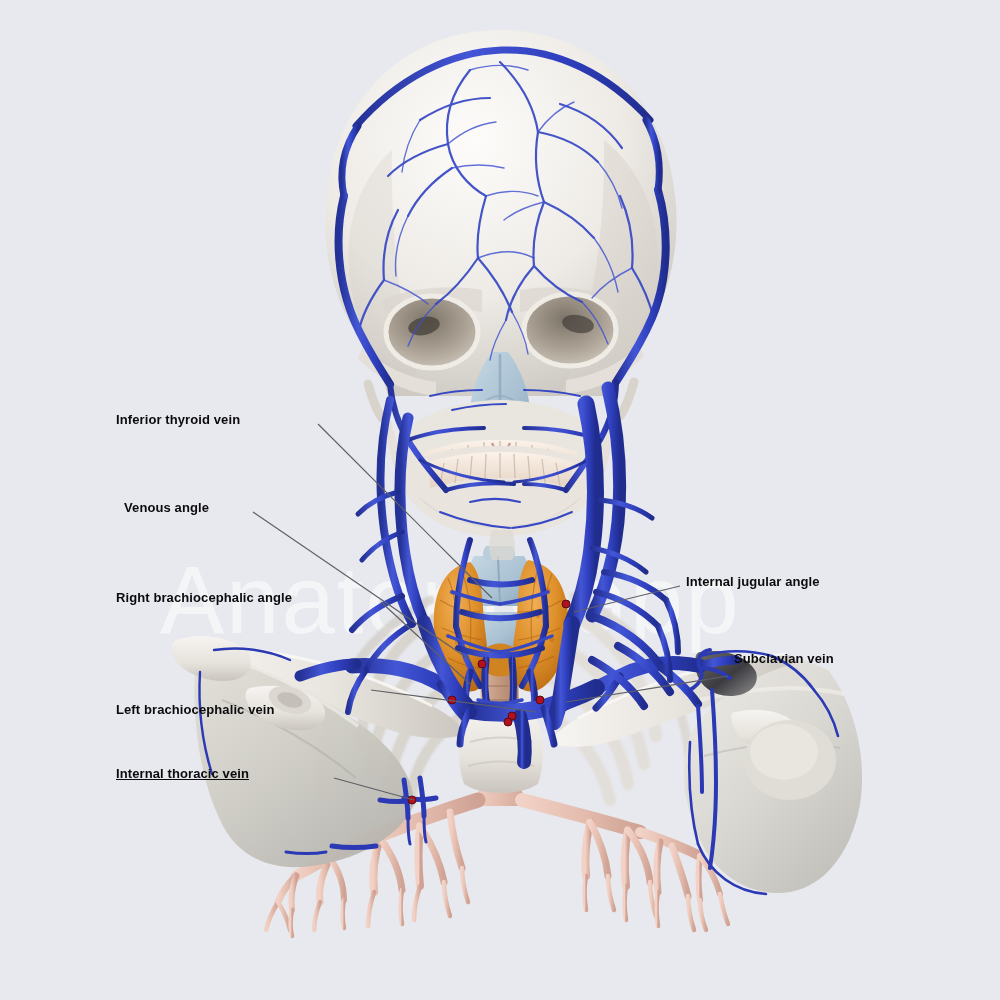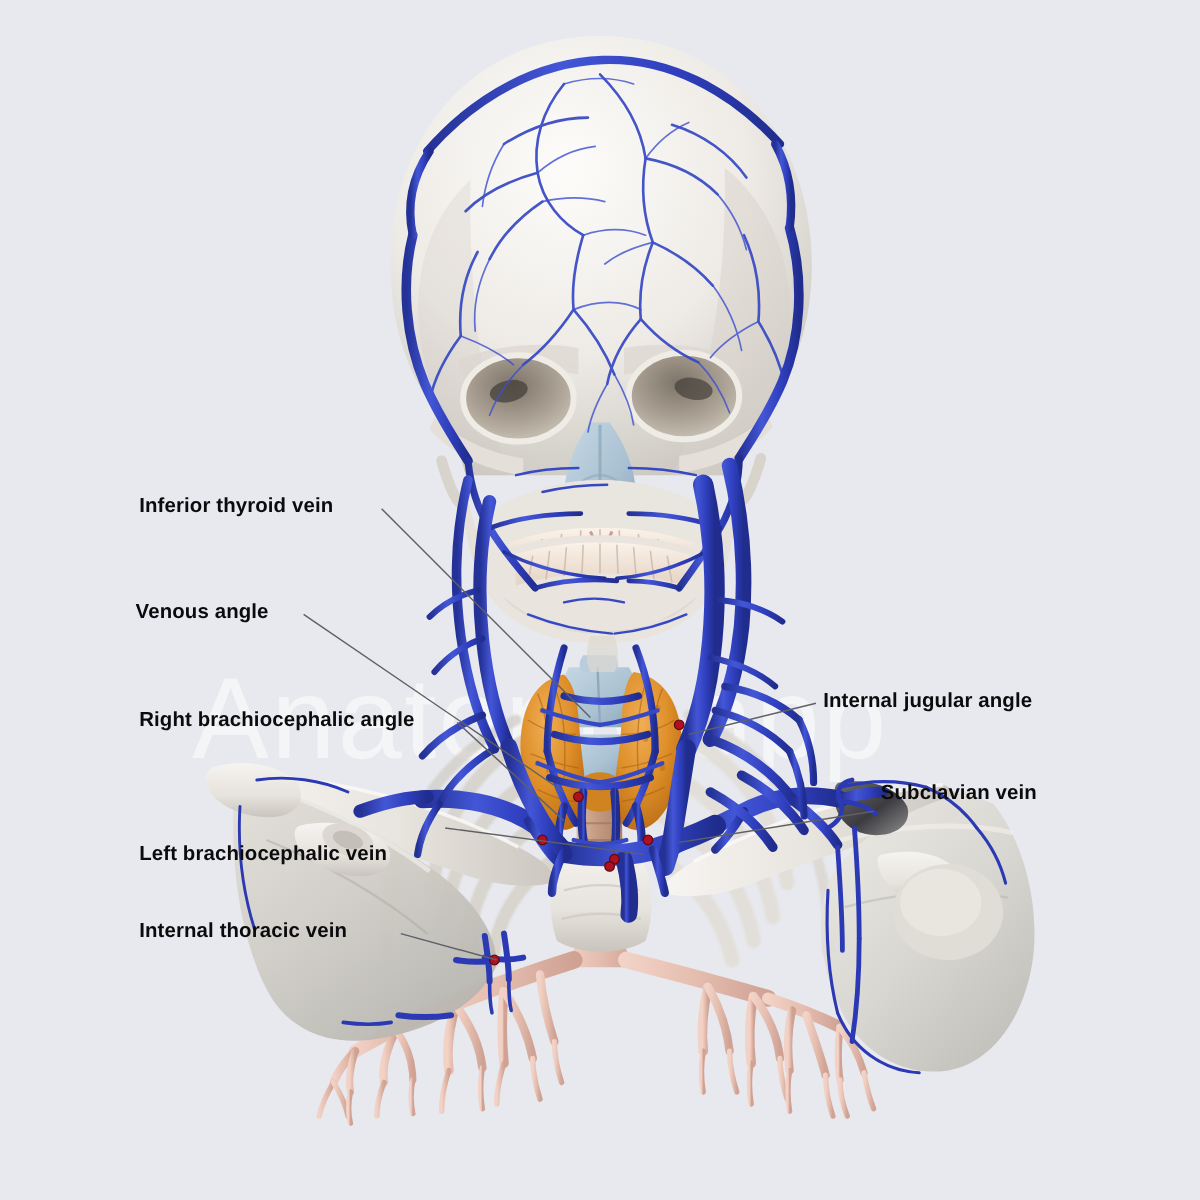--- a/index.html
+++ b/index.html
@@ -18,21 +18,21 @@
     font-size:96px;font-weight:400;
     color:#ffffff;opacity:.55;
     letter-spacing:2px;
     white-space:nowrap;
     user-select:none;
   }
 
   .lbl{
     position:absolute;
     font-family:"Liberation Sans",sans-serif;
-    font-size:17px;
+    font-size:13px;
     font-weight:bold;
     color:#0b0b0d;
     white-space:nowrap;
     letter-spacing:.1px;
   }
   .lbl.r{text-align:left;}
 </style>
 </head>
 <body style="background: rgb(232, 233, 238);">
 
@@ -567,23 +567,23 @@
         <path d="M381 602 L470 684"></path>
         <path d="M371 690 L536 712"></path>
         <path d="M334 778 L414 800"></path>
         <path d="M680 586 L574 612"></path>
         <path d="M728 676 L566 702"></path>
       </g>
   </svg>
 
   <div id="labels-left">
       <div class="lbl" style="left: 116px; top: 412px;">Inferior thyroid vein</div>
-      <div class="lbl" style="left: 113px; top: 500px;">Venous angle</div>
+      <div class="lbl" style="left: 124px; top: 500px;">Venous angle</div>
       <div class="lbl" style="left: 116px; top: 590px;">Right brachiocephalic angle</div>
       <div class="lbl" style="left: 116px; top: 702px;">Left brachiocephalic vein</div>
-      <div class="lbl" style="left: 116px; top: 766px;">Internal thoracic vein</div>
+      <div class="lbl" style="left: 116px; top: 766px; text-decoration: underline;">Internal thoracic vein</div>
     </div>
   <div id="labels-right">
       <div class="lbl r" style="left: 686px; top: 574px;">Internal jugular angle</div>
       <div class="lbl r" style="left: 734px; top: 651px;">Subclavian vein</div>
     </div>
 
 </div>
 
 </body></html>

